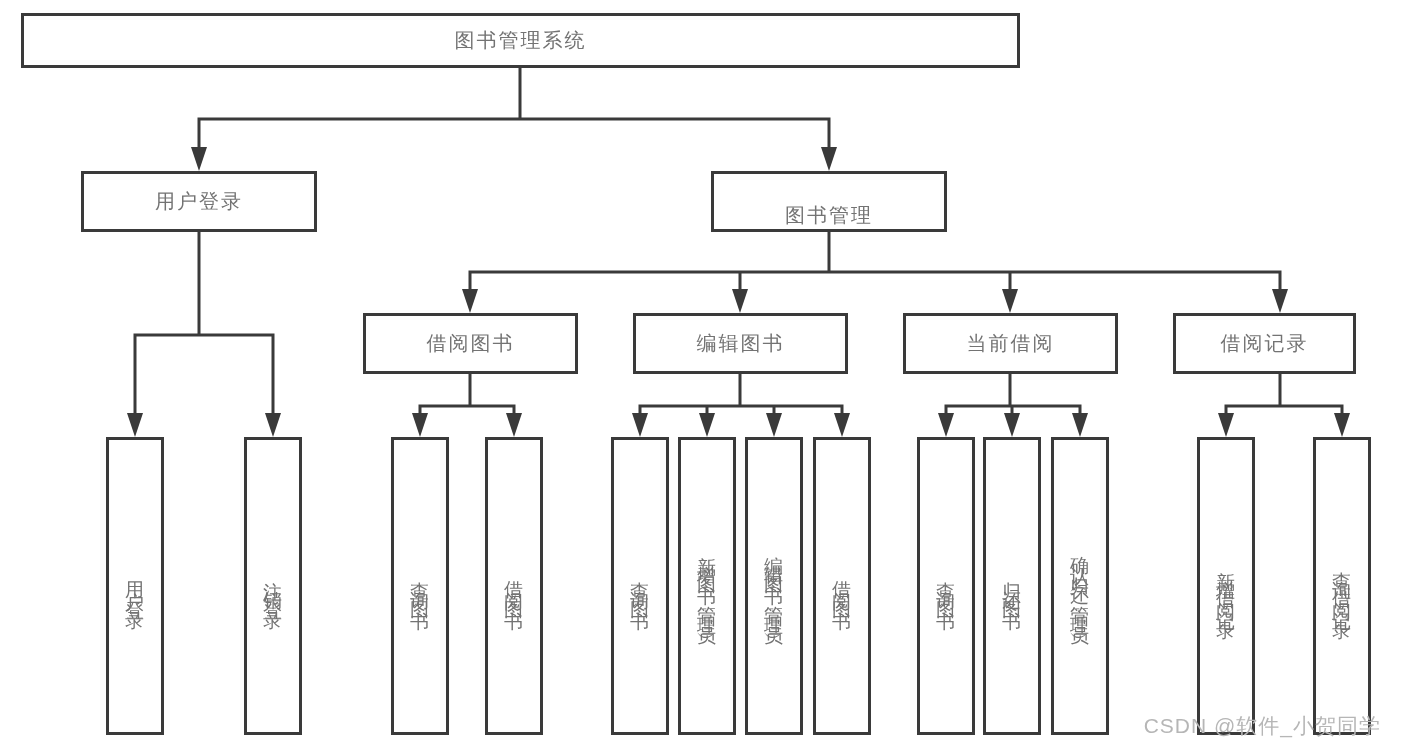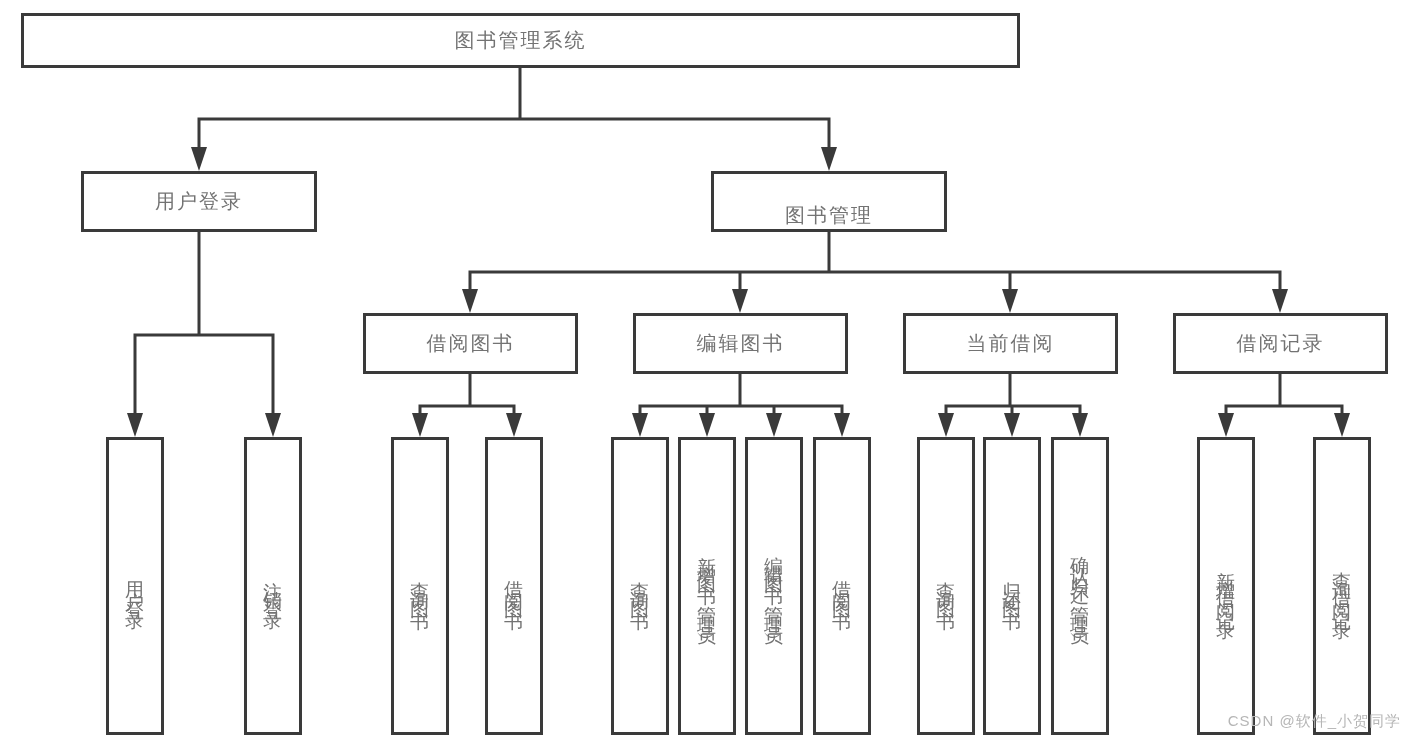--- a/index.html
+++ b/index.html
@@ -35,22 +35,22 @@
   }
   #connectors {
     position: absolute;
     left: 0; top: 0;
     width: 1405px; height: 747px;
     pointer-events: none;
   }
   .watermark {
     position: absolute;
     top: 712px;
-    right: 4px;
-    font-size: 15px;
+    right: 24px;
+    font-size: 21px;
     letter-spacing: 1px;
     color: #b6b6b6;
     z-index: 5;
     white-space: nowrap;
   }
 </style>
 </head>
 <body>
 
 <div class="canvas">
@@ -97,21 +97,21 @@
 
   <div class="box hbox" style="left:363px; top:313px; width:215px; height:61px;">
     <span>借阅图书</span>
   </div>
   <div class="box hbox" style="left:633px; top:313px; width:215px; height:61px;">
     <span>编辑图书</span>
   </div>
   <div class="box hbox" style="left:903px; top:313px; width:215px; height:61px;">
     <span>当前借阅</span>
   </div>
-  <div class="box hbox" style="left:1173px; top:313px; width:215px; height:61px;">
+  <div class="box hbox" style="left:1173px; top:313px; width:183px; height:61px;">
     <span>借阅记录</span>
   </div>
 
   <div class="box vbox" style="left:106px; top:437px; width:58px; height:298px;">
     <span>用户登录</span>
   </div>
   <div class="box vbox" style="left:244px; top:437px; width:58px; height:298px;">
     <span>注销登录</span>
   </div>
 

